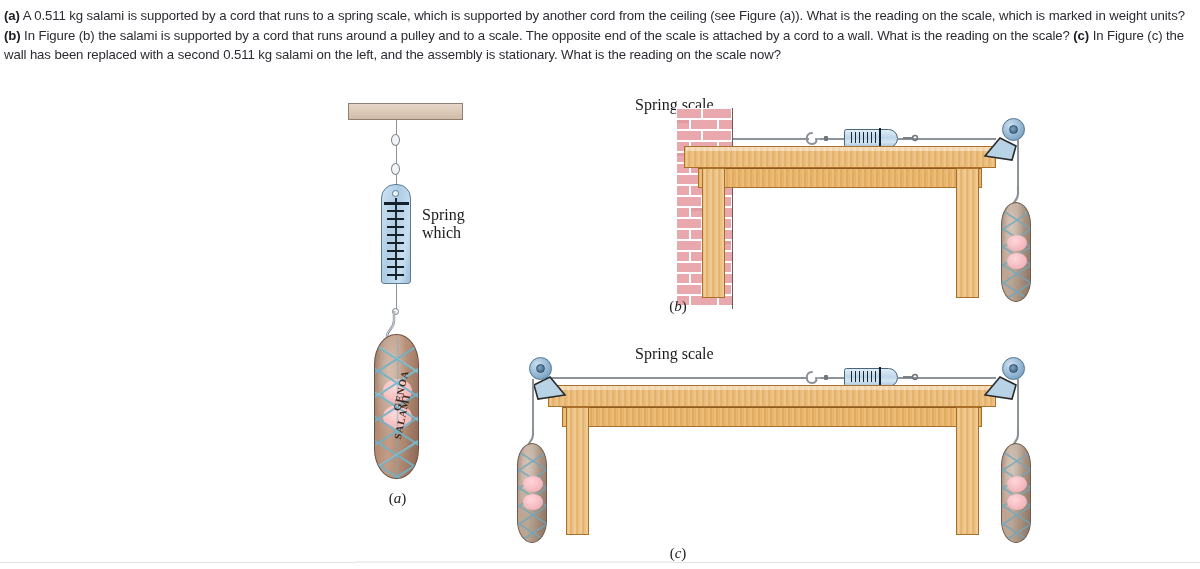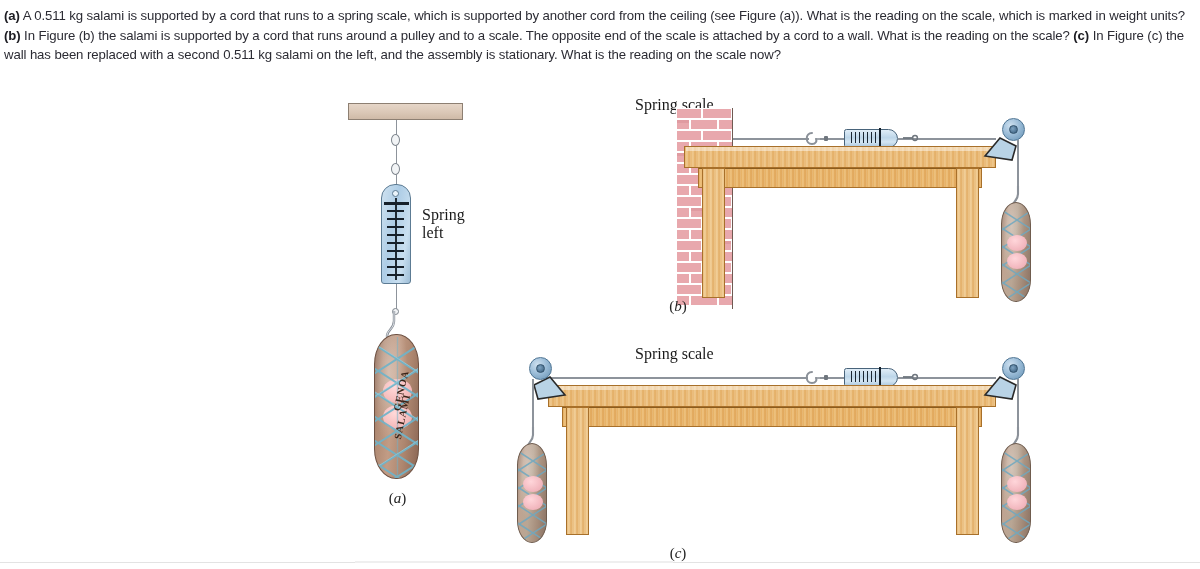--- a/index.html
+++ b/index.html
@@ -281,21 +281,21 @@
       <div class="tick-a" style="top:128px;"></div>
       <div class="tick-a" style="top:136px;"></div>
       <div class="tick-a" style="top:144px;"></div>
       <div class="tick-a" style="top:152px;"></div>
       <div class="tick-a" style="top:160px;"></div>
       <div class="tick-a" style="top:168px;"></div>
       <div class="tick-a" style="top:176px;"></div>
 
       <div class="label-serif" style="left:92px; top:108px; font-size:16px;">
         <div>Spring</div>
-        <div>left</div>
+        <div>which</div>
       </div>
 
       <div class="cord cord-v" style="left:65.5px; top:186px; height:28px;"></div>
       <div class="ring" style="left:62px; top:210px; width:7px; height:7px;"></div>
 
       <svg id="hook-a" viewBox="0 0 20 32">
         <path d="M10 0 L10 10 C10 18 3 19 3 25 C3 30 9 31 12 27" stroke="#8b9199" stroke-width="2.4" fill="none" stroke-linecap="round"></path>
         <path d="M10 0 L10 10 C10 18 3 19 3 25 C3 30 9 31 12 27" stroke="#e2e7ec" stroke-width="0.9" fill="none" stroke-linecap="round"></path>
       </svg>
 

